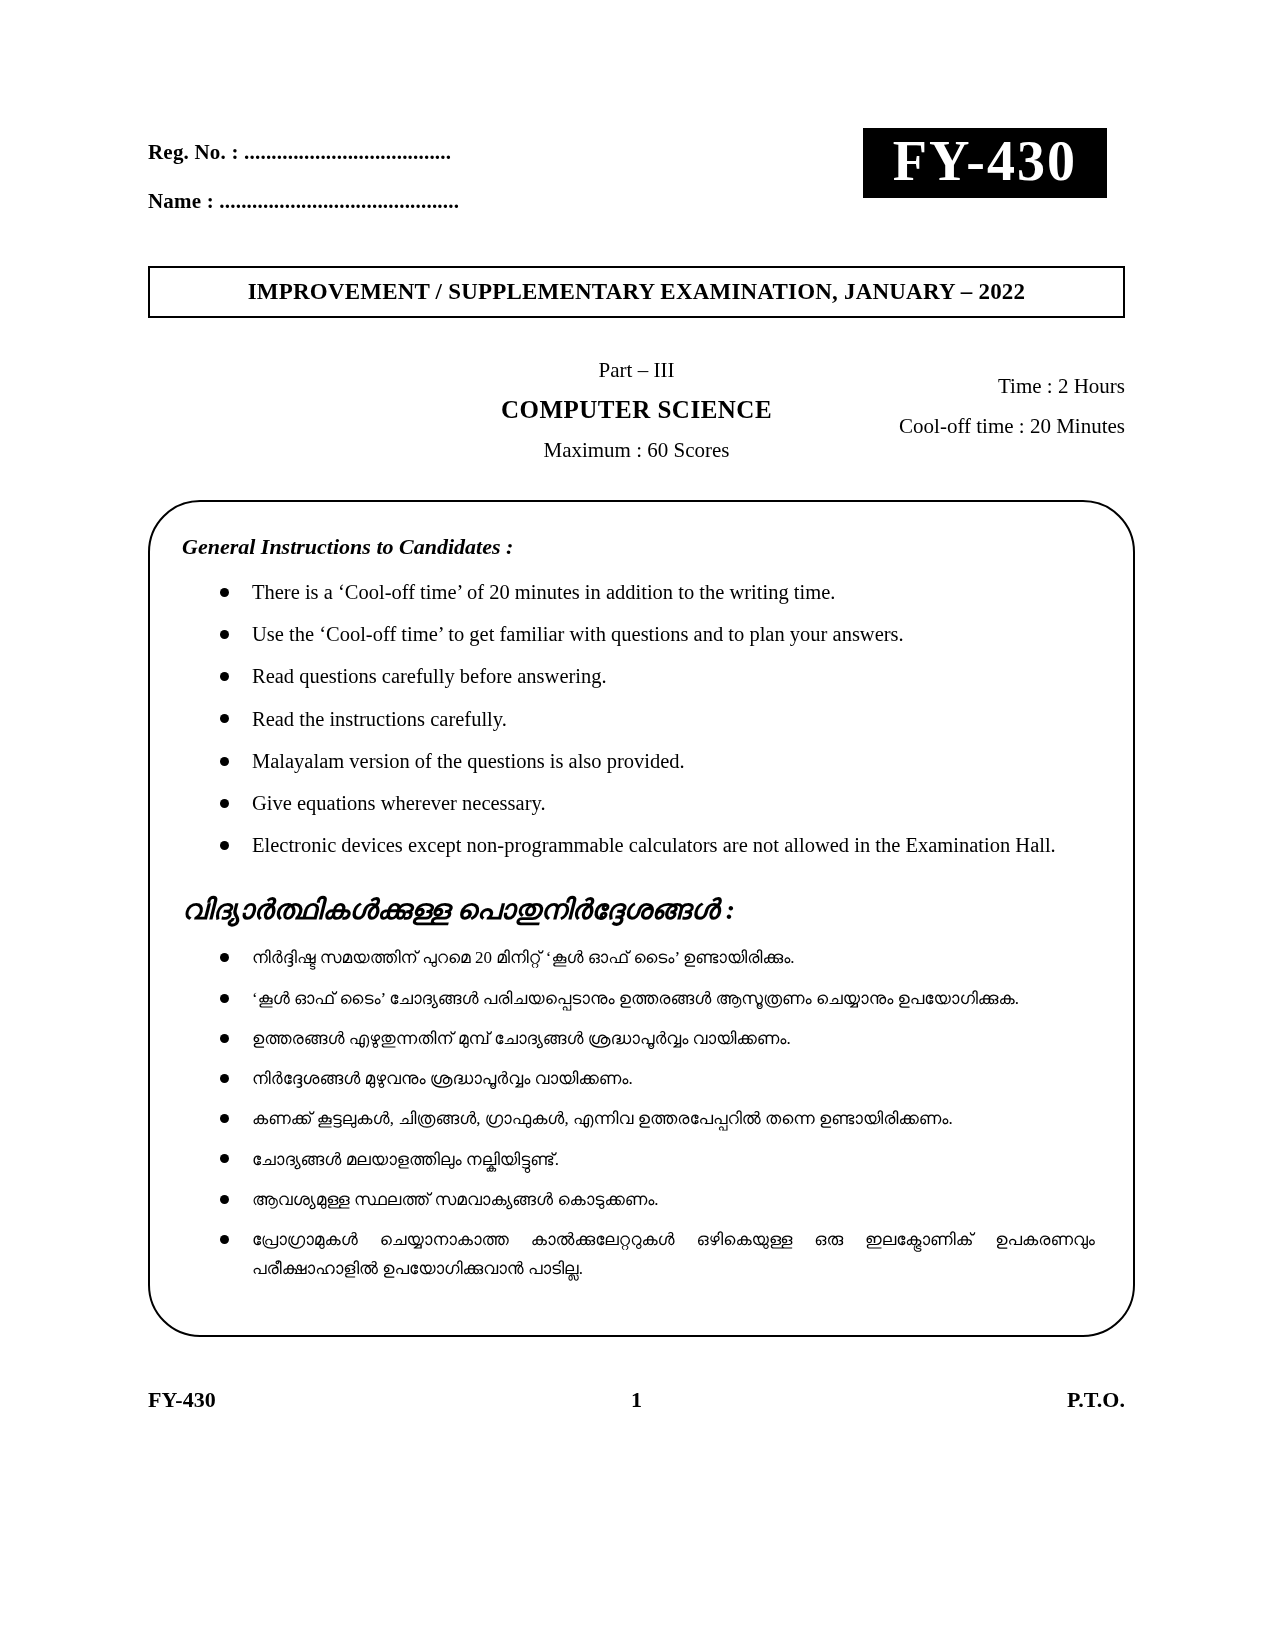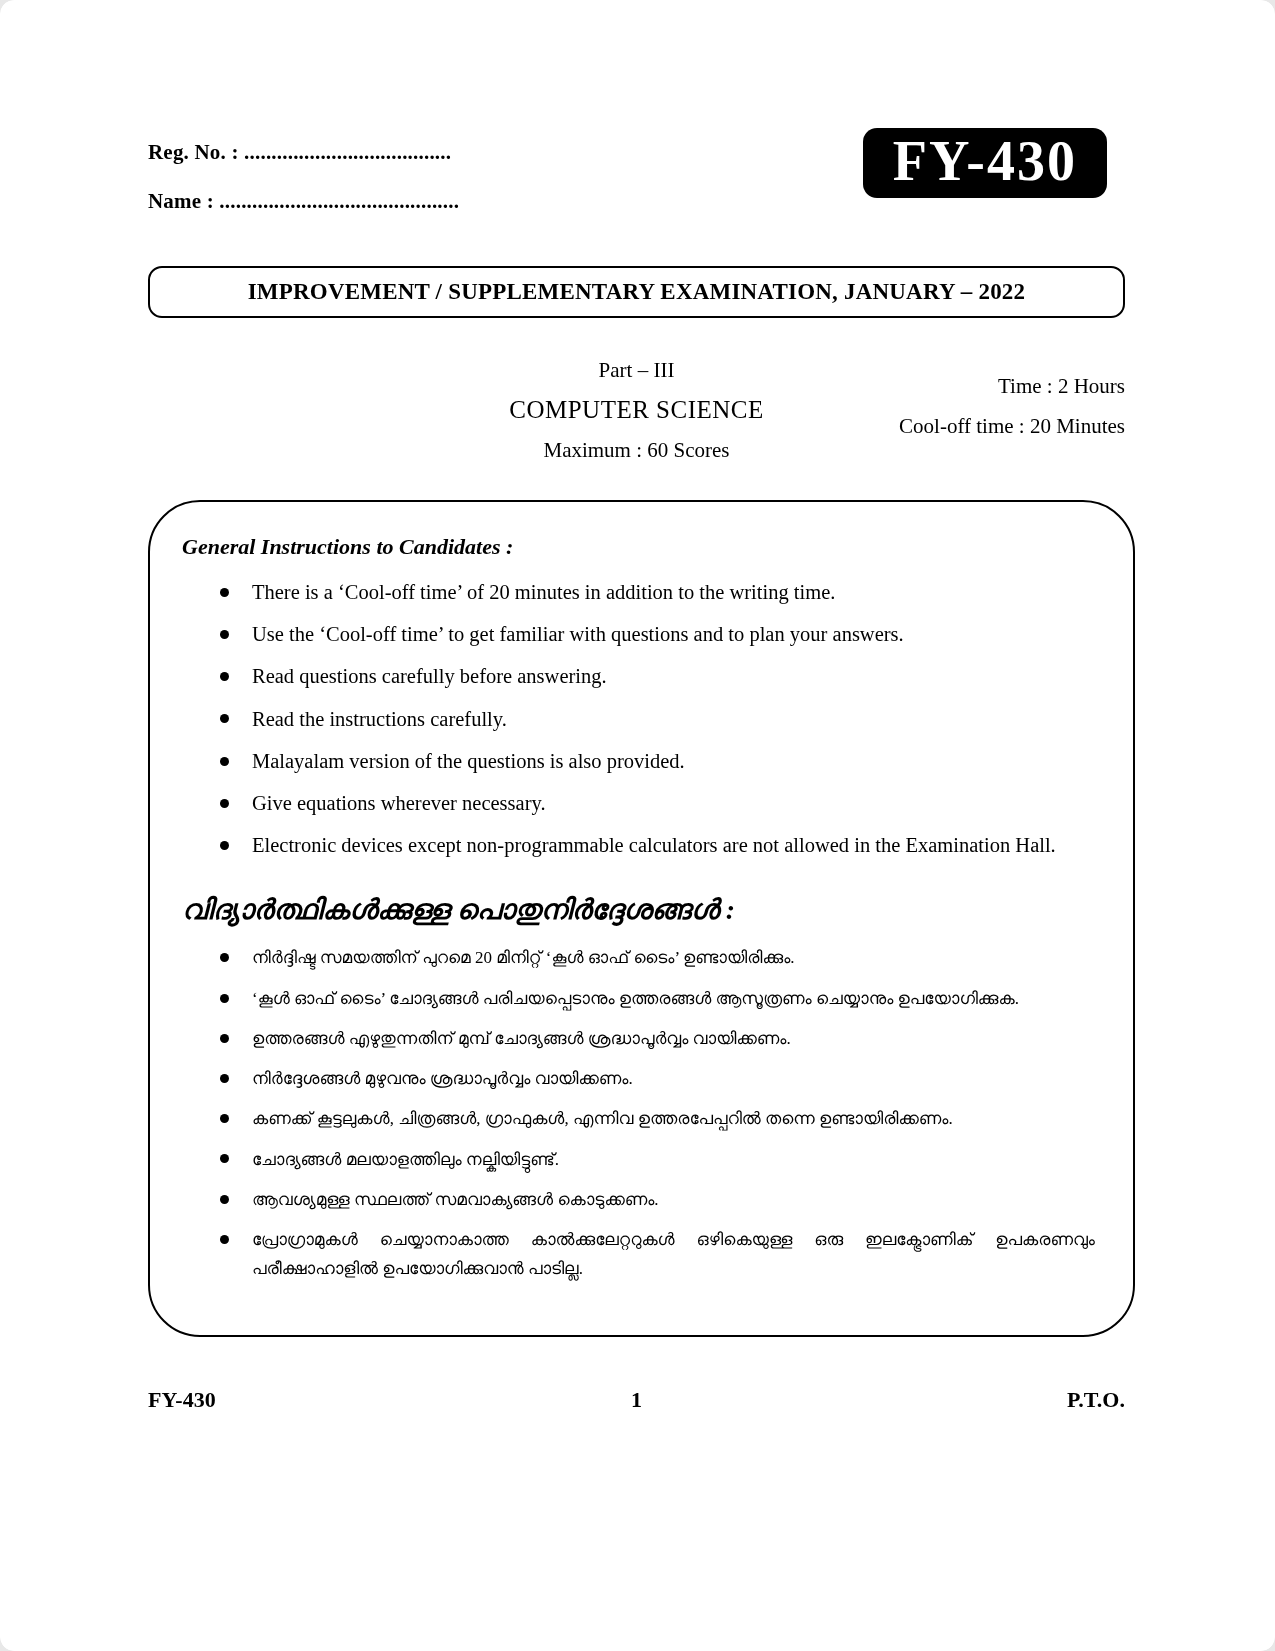--- a/index.html
+++ b/index.html
@@ -1,15 +1,15 @@
 <!DOCTYPE html>
 <html><head>
 <meta charset="utf-8">
 <style>
-  * { margin:0; padding:0; box-sizing:border-box;border-radius:14px; }
+  * { margin:0; padding:0; box-sizing:border-box; }
   html,body { background:#e8e8e8; }
   .page {
     width:1275px; height:1651px; margin:0 auto;
     background:#ffffff; color:#000;
     font-family:"Liberation Serif", serif;
     padding:128px 140px 0 148px;
     position:relative;
   }
   .header { display:flex; justify-content:space-between; align-items:flex-start; }
   .id-lines { font-weight:bold; font-size:21px; padding-top:12px; }
@@ -19,21 +19,21 @@
     font-size:56px; line-height:1.15; padding:1px 30px 5px 30px;
     margin-right:28px; letter-spacing:2px;
   }
   .title-box {
     border:2px solid #000; text-align:center; font-weight:bold;
     font-size:23px; padding:11px 8px; margin-top:28px; margin-right:10px;
     letter-spacing:0.2px;
   }
   .meta { position:relative; margin-top:32px; margin-right:10px; }
   .meta-center { text-align:center; font-size:21px; line-height:40px; }
-  .meta-center .subject { font-weight:normal; font-size:25px; letter-spacing:0.5px; }
+  .meta-center .subject { font-weight:bold; font-size:25px; letter-spacing:0.5px; }
   .meta-right { position:absolute; top:16px; right:0; text-align:right; font-size:21px; line-height:40px; }
   .inst-box {
     border:2px solid #000; border-radius:52px;
     margin-top:30px; padding:32px 38px 40px 32px;
   }
   .inst-heading { font-weight:bold; font-style:italic; font-size:22px; }
   .inst-heading.ml { margin-top:32px; font-size:28px; }
   ul.inst-list { list-style:none; margin:16px 0 8px 0; }
   ul.inst-list li {
     position:relative; padding-left:70px;

